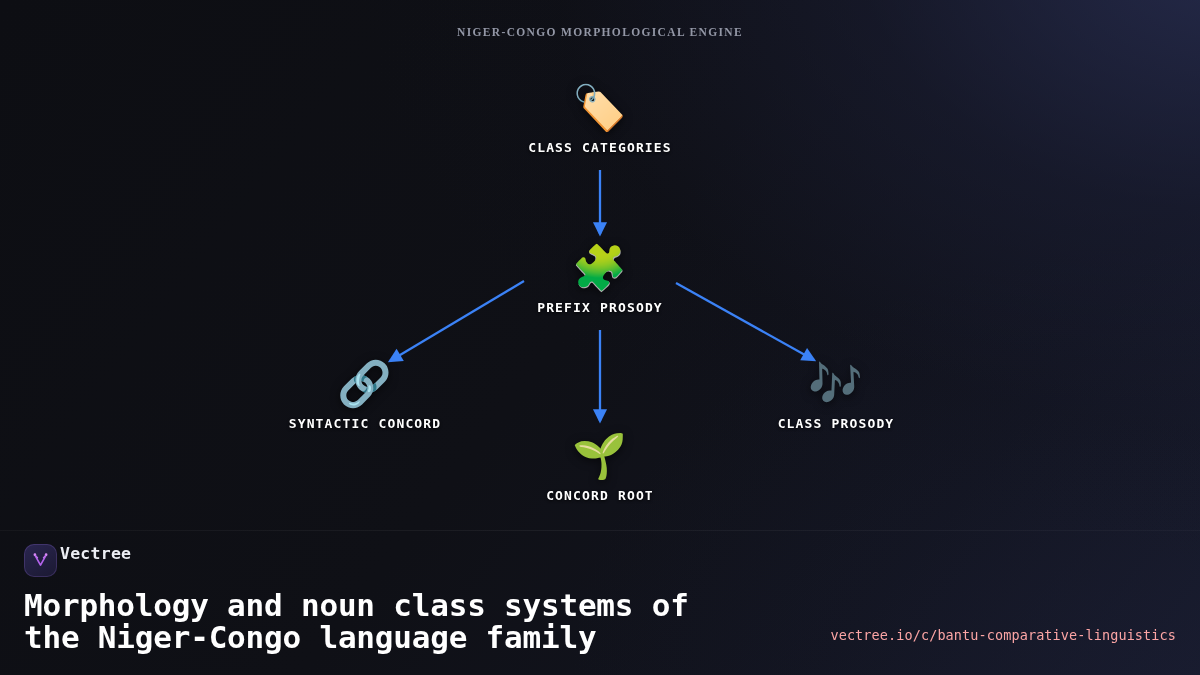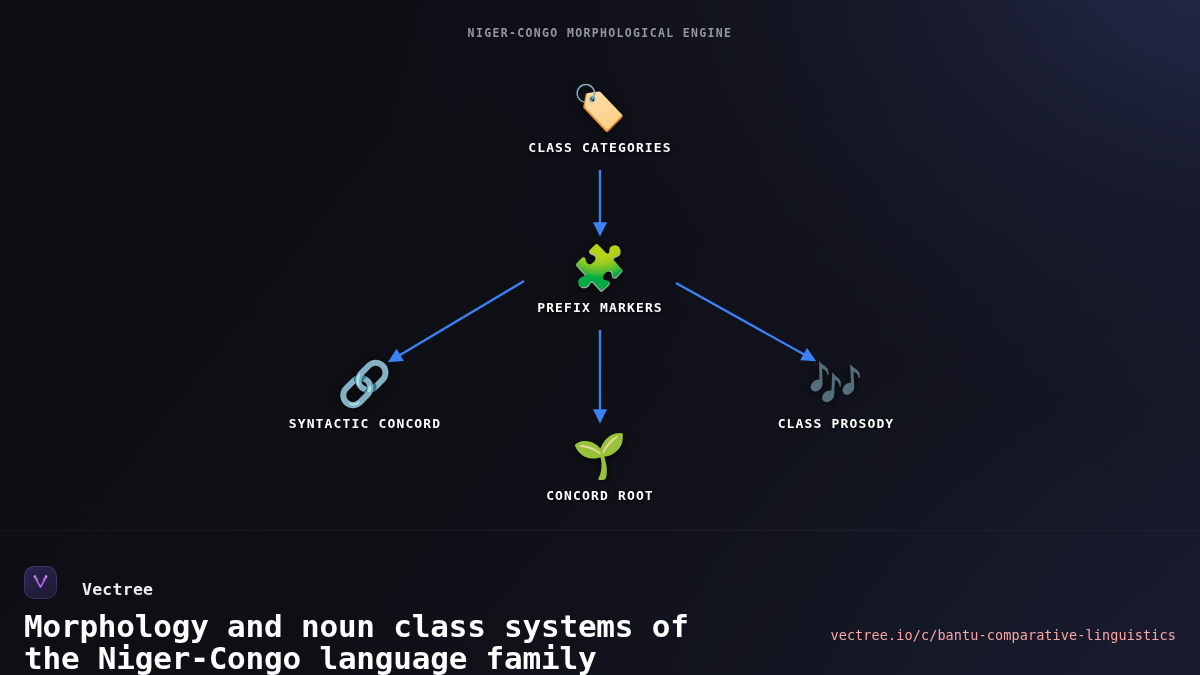--- a/index.html
+++ b/index.html
@@ -42,20 +42,21 @@
     position: absolute;
     top: 26px;
     left: 0;
     width: 1200px;
     text-align: center;
     font-size: 11.5px;
     font-weight: 700;
     letter-spacing: 1.35px;
     color: #9397a6;
     white-space: nowrap;
+    font-family: Liberation Serif, serif;
   }
 
   .edges {
     position: absolute;
     inset: 0;
     width: 1200px;
     height: 528px;
   }
 
   .node {
@@ -107,24 +108,23 @@
     position: absolute;
     left: 0;
     top: 531px;
     width: 1200px;
     height: 144px;
     padding: 13px 24px 0 24px;
   }
 
   .brand-row {
     display: flex;
-    align-items: flex-end;
-    gap: 25px;
+    align-items: flex-start;
+    gap: 3px;
     height: 34px;
-    margin-top: 21px;
   }
 
   .brand-mark {
     width: 33px;
     height: 33px;
     border-radius: 10px;
     background: linear-gradient(150deg, #2a2550 0%, #221f40 52%, #1b1932 100%);
     box-shadow: inset 0 0 0 1px rgba(160,120,230,0.22);
     display: flex;
     align-items: center;
@@ -185,21 +185,21 @@
     <line x1="676" y1="283" x2="814" y2="360" stroke="#3b82f6" stroke-width="2.3" marker-end="url(#ah)"></line>
   </svg>
 
   <div class="node" id="node-0">
     <span class="node-glyph">🏷️</span>
     <span class="node-label">CLASS CATEGORIES</span>
   </div>
 
   <div class="node" id="node-1">
     <span class="node-glyph">🧩</span>
-    <span class="node-label">PREFIX MARKERS</span>
+    <span class="node-label">PREFIX PROSODY</span>
   </div>
 
   <div class="node" id="node-2">
     <span class="node-glyph">🔗</span>
     <span class="node-label">SYNTACTIC CONCORD</span>
   </div>
 
   <div class="node" id="node-3">
     <span class="node-glyph">🌱</span>
     <span class="node-label">CONCORD ROOT</span>

